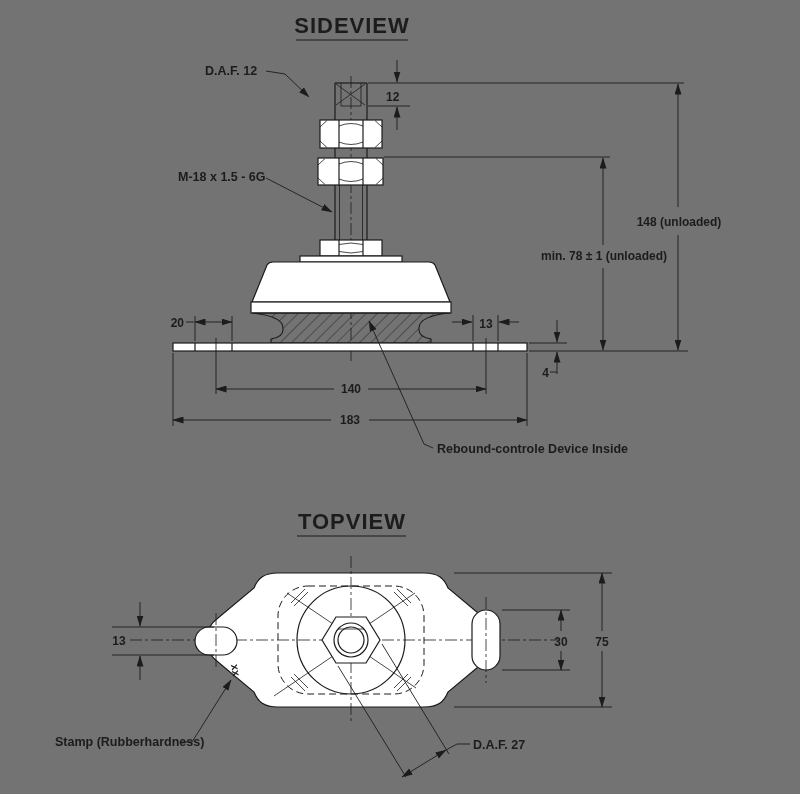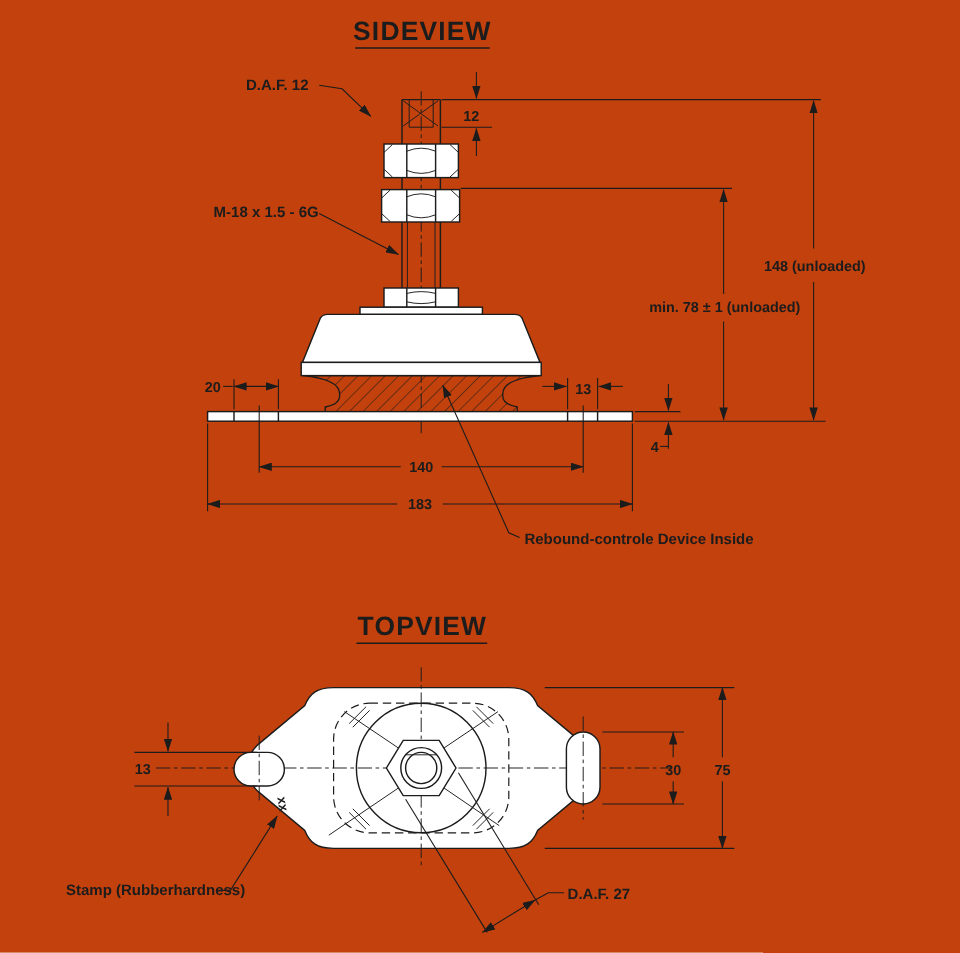--- a/index.html
+++ b/index.html
@@ -1,16 +1,16 @@
 <!DOCTYPE html>
 <html><head>
 <meta charset="utf-8">
 <style>
   html,body{margin:0;padding:0;background:#fff;}
-  .stage{position:relative;width:800px;height:794px;background:#c2410c;overflow:hidden;
+  .stage{position:relative;width:800px;height:794px;background:#737373;overflow:hidden;
          font-family:"Liberation Sans", sans-serif;}
   svg text{fill:#1c1c1c;font-family:"Liberation Sans", sans-serif;font-weight:bold;}
   .t-title{font-size:22px;letter-spacing:1px;}
   .t-dim{font-size:12px;}
   .t-lbl{font-size:12.5px;}
   .t-xx{font-size:11px;}
   .obj{stroke:#1c1c1c;stroke-width:1.2;fill:none;}
   .objw{stroke:#1c1c1c;stroke-width:1.2;fill:#ffffff;}
   .thin{stroke:#1c1c1c;stroke-width:0.8;fill:none;}
   .dim{stroke:#1c1c1c;stroke-width:0.9;fill:none;}

